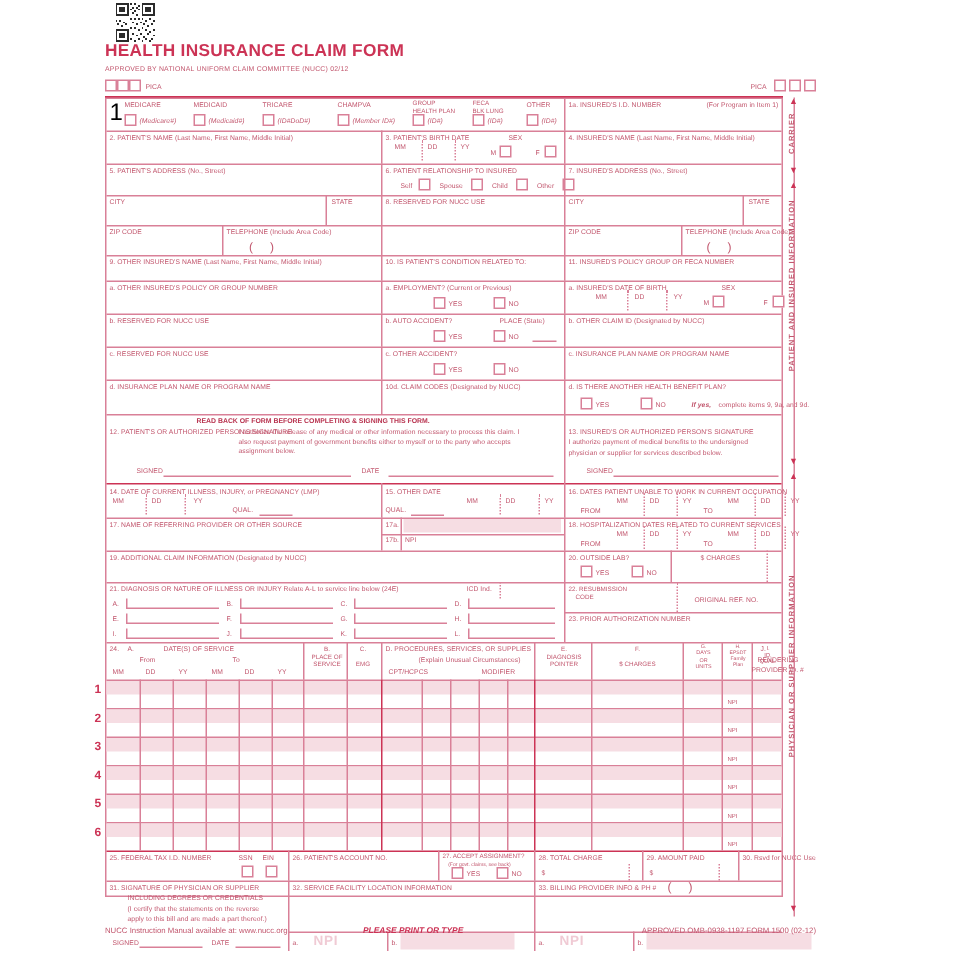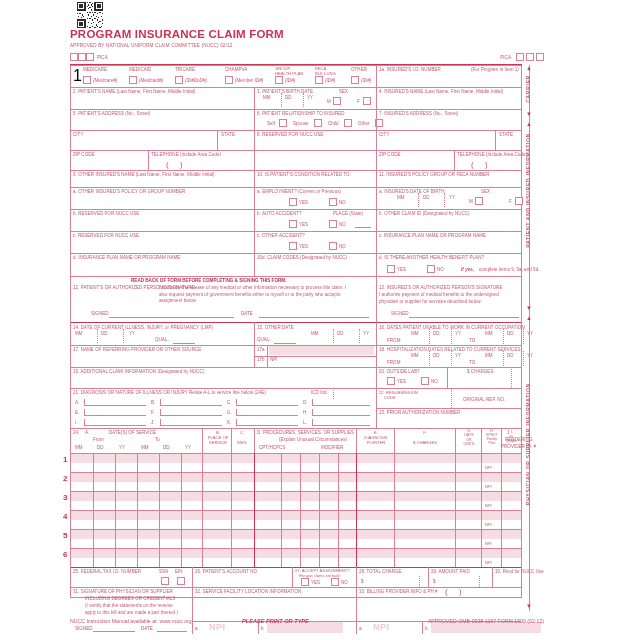--- a/index.html
+++ b/index.html
@@ -124,21 +124,21 @@
         <rect x="8" y="19" width="1" height="1"></rect>
         <rect x="10" y="20" width="1" height="1"></rect>
       <rect x="12" y="19" width="1" height="1"></rect>
         <rect x="14" y="20" width="1" height="1"></rect>
         <rect x="16" y="19" width="1" height="1"></rect>
       <rect x="18" y="20" width="1" height="1"></rect>
         <rect x="20" y="17" width="1" height="1"></rect>
     </g>
   </svg>
 
-  <div class="title">PROGRAM INSURANCE CLAIM FORM</div>
+  <div class="title">HEALTH INSURANCE CLAIM FORM</div>
   <div class="approvedby">APPROVED BY NATIONAL UNIFORM CLAIM COMMITTEE (NUCC) 02/12</div>
 
   <div class="form">
 
     <div class="pica-row">
       <div class="pica-left">
         <span class="pbox"></span>
         <span class="pbox"></span>
         <span class="pbox"></span>
         <span class="pica-lbl">PICA</span>

